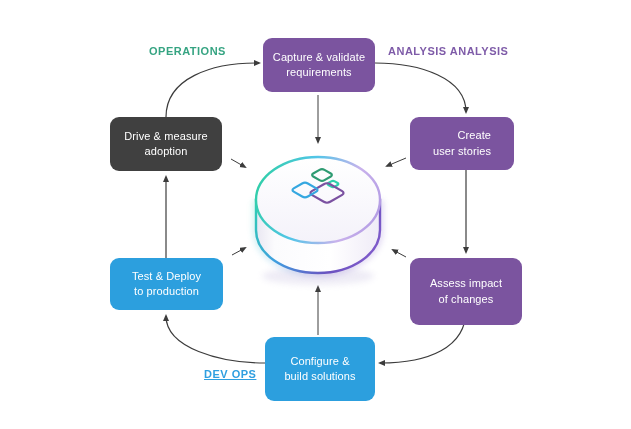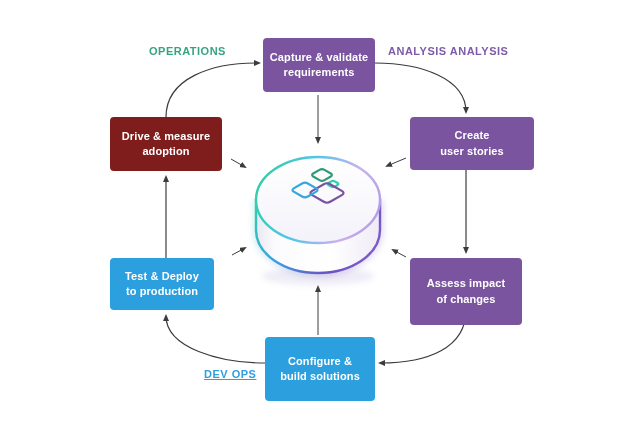--- a/index.html
+++ b/index.html
@@ -11,41 +11,41 @@
     font-family: "Liberation Sans", sans-serif;
     overflow: hidden;
   }
   .arrow-layer {
     position: absolute;
     left: 0; top: 0;
     width: 631px; height: 429px;
   }
   .node {
     position: absolute;
-    border-radius: 4px;
+    border-radius: 9px;
     display: flex;
     align-items: center;
     justify-content: center;
     text-align: center;
     color: #ffffff;
-    font-weight: bold;
+    font-weight: normal;
     font-size: 11px;
     line-height: 1.4;
     white-space: pre-line;
     letter-spacing: 0.1px;
   }
   .node-purple { background: #7B549F; }
   .node-blue   { background: #2C9FDE; }
-  .node-green  { background: #7f1d1d; align-items: center; }
+  .node-green  { background: #404040; align-items: center; }
 
   #node-capture   { left: 263px; top: 38px;  width: 112px; height: 54px; }
-  #node-create    { left: 410px; top: 117px; width: 124px; height: 53px; }
+  #node-create    { left: 410px; top: 117px; width: 104px; height: 53px; text-align: right; }
   #node-assess    { left: 410px; top: 258px; width: 112px; height: 67px; }
   #node-configure { left: 265px; top: 337px; width: 110px; height: 64px; }
-  #node-test      { left: 110px; top: 258px; width: 104px; height: 52px; }
+  #node-test      { left: 110px; top: 258px; width: 113px; height: 52px; }
   #node-drive     { left: 110px; top: 117px; width: 112px; height: 54px; }
 
   .phase-label {
     position: absolute;
     font-weight: bold;
     font-size: 11px;
     letter-spacing: 0.5px;
   }
   #label-operations        { left: 149px; top: 45px; color: #36A482; }
   #label-business-analysis { left: 388px; top: 45px; color: #7E5BA8; }

